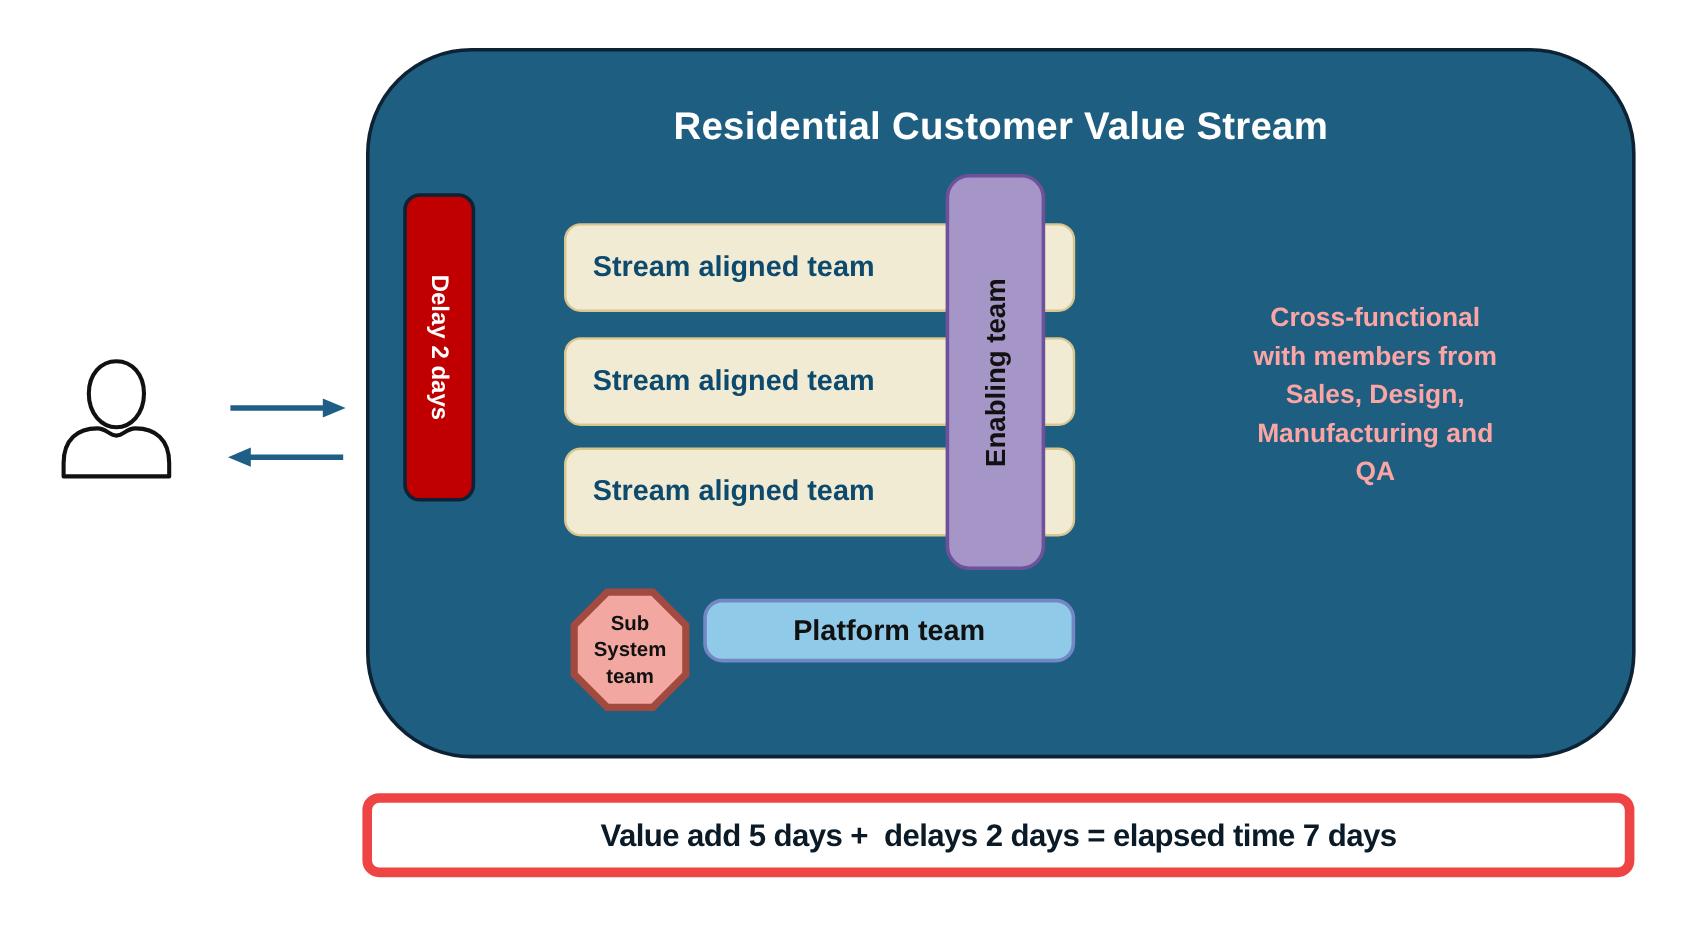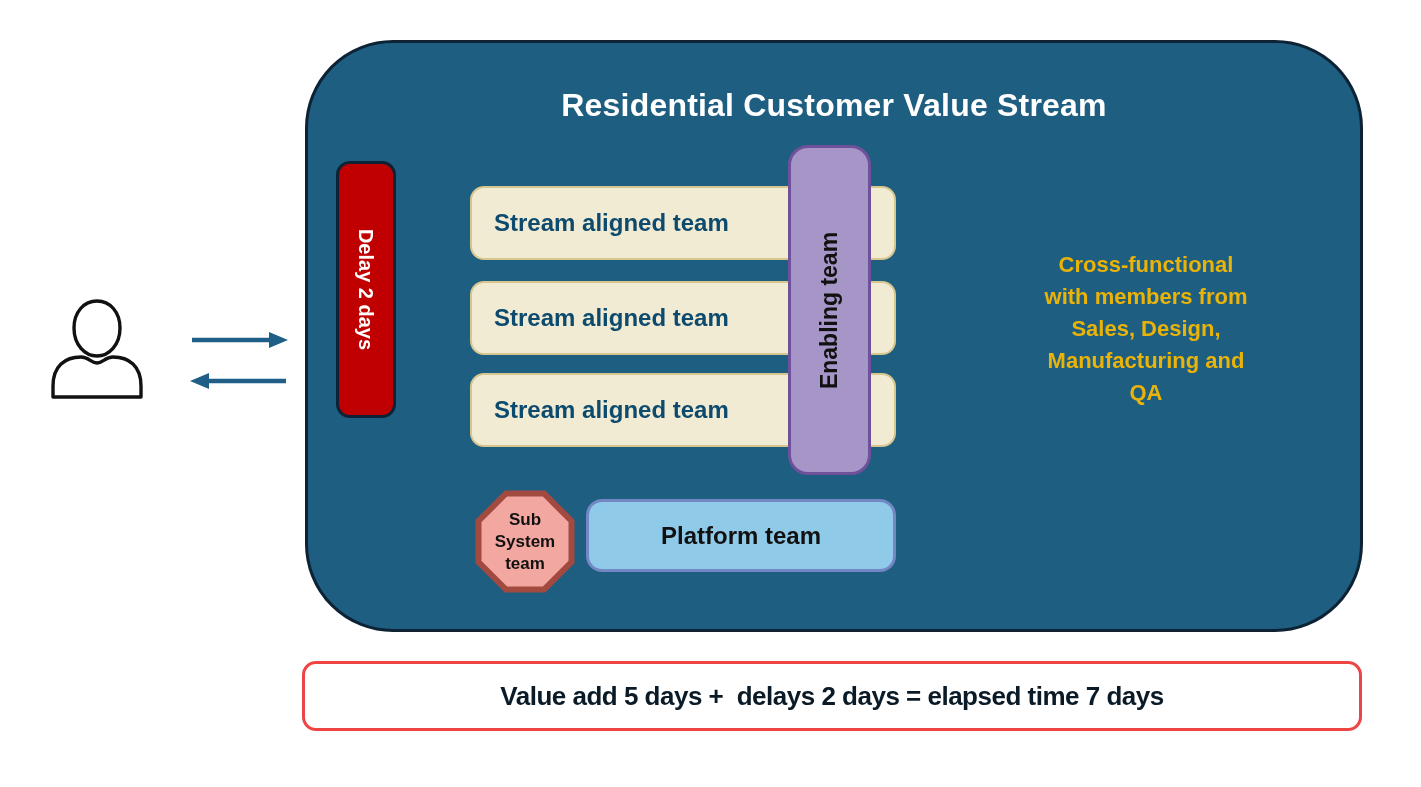--- a/index.html
+++ b/index.html
@@ -66,50 +66,50 @@
   }
   .enabling-box .vtext{
     transform:rotate(-90deg);
     white-space:nowrap;
     color:#111111;font-size:23px;font-weight:bold;
   }
   
   .cross-note{
     position:absolute;left:678px;top:206px;width:320px;
     text-align:center;
-    color:#eab308;font-size:22px;font-weight:bold;
+    color:#fca5a5;font-size:22px;font-weight:bold;
     line-height:32px;
     white-space:pre-line;
   }
   
   .subsystem{position:absolute;left:167px;top:447px;width:100px;height:103px;}
   .subsystem svg{position:absolute;left:0;top:0;}
   .subsystem .oct-label{
     position:absolute;left:0;top:0;width:100%;height:100%;
     display:flex;align-items:center;justify-content:center;
     text-align:center;
     color:#111111;font-size:17px;font-weight:bold;line-height:22px;
     white-space:pre-line;
   }
   
   .platform-box{
-    position:absolute;left:278px;top:456px;width:310px;height:73px;
+    position:absolute;left:278px;top:456px;width:310px;height:53px;
     box-sizing:border-box;
     background:#8FCAE8;
     border:3px solid #7287C4;
     border-radius:16px;
     display:flex;align-items:center;justify-content:center;
     color:#111111;font-size:24px;font-weight:bold;
   }
   
   .summary-bar{
     position:absolute;left:302px;top:661px;width:1060px;height:70px;
     box-sizing:border-box;
     background:#ffffff;
-    border:3px solid #ef4444;
+    border:8px solid #ef4444;
     border-radius:14px;
     display:flex;align-items:center;justify-content:center;
   }
   .summary-bar .summary-text{
     color:#0A1A26;font-size:26px;font-weight:bold;
     letter-spacing:-0.5px;
     white-space:pre;
   }
 </style>
 </head>

